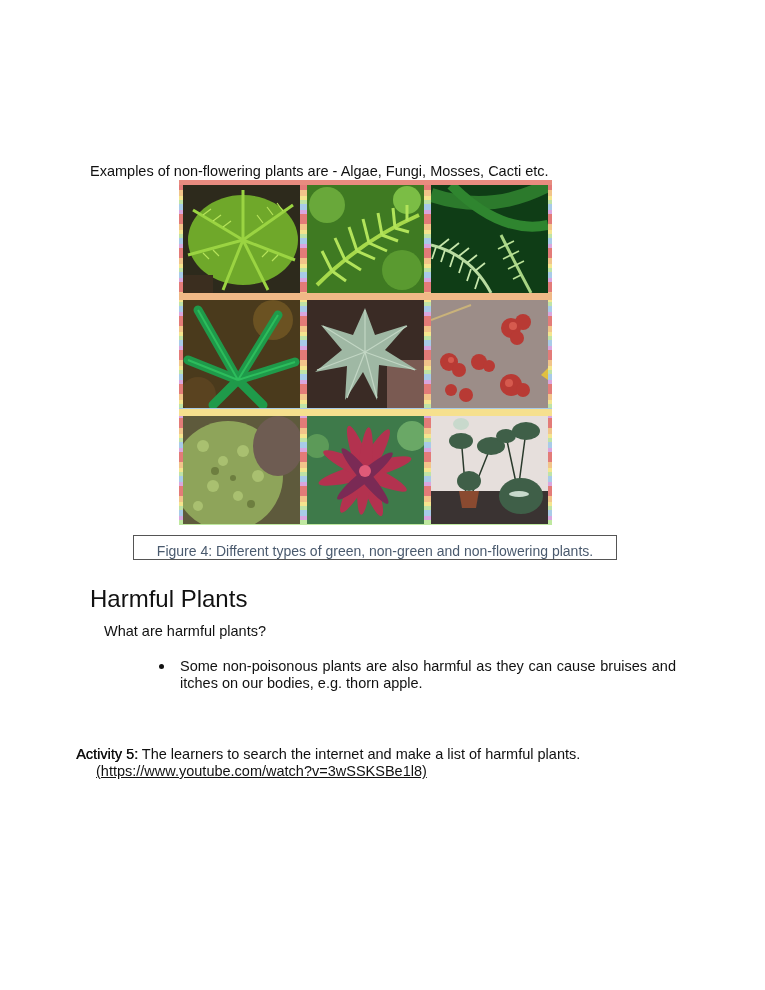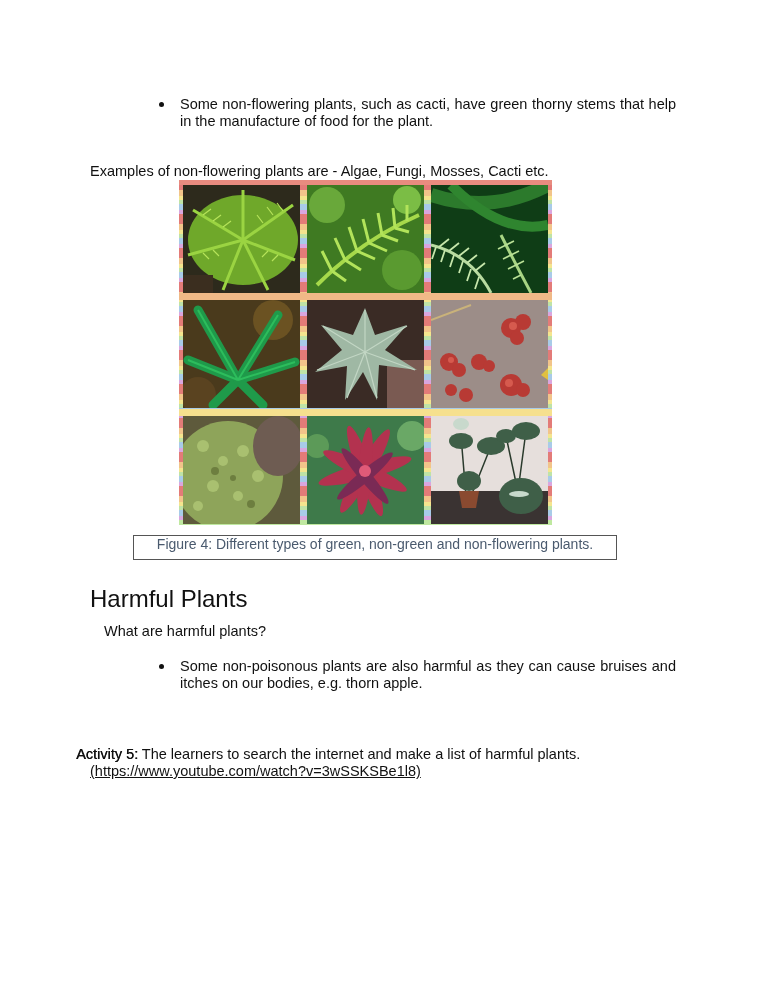--- a/index.html
+++ b/index.html
@@ -24,36 +24,35 @@
     }
     #collage .frame-top { position:absolute; left:0; top:0; width:100%; height:5px; background:#e88b7f; }
     #collage .frame-bottom { position:absolute; left:0; bottom:0; width:100%; height:5px; background:#bfe8a0; }
     #collage .hsep { position:absolute; left:0; width:100%; height:7px; }
     #collage .tile { position: absolute; width: 117px; height: 108px; overflow: hidden; }
     .tile svg { width: 100%; height: 100%; display: block; }
     
     #caption-box {
       position: absolute; left: 133px; top: 535px; width: 484px; height: 25px;
       border: 1px solid #555; box-sizing: border-box;
-      display: flex; align-items: flex-start; justify-content: center;
+      display: flex; align-items: flex-end; justify-content: center;
       font-size: 14px; color: #4a5a6e;
     }
     #section-heading { position: absolute; left: 90px; top: 585px; font-size: 24px; color: #111; }
     #question { position: absolute; left: 104px; top: 623px; }
     #activity { position: absolute; left: 76px; top: 746px; }
     #activity .label { font-weight: normal; text-shadow: 0.4px 0 0 #111; }
-    #activity-link { position: absolute; left: 90px; top: 763px; color: #111; text-decoration: underline; }
+    #activity-link { position: absolute; left: 96px; top: 763px; color: #111; text-decoration: underline; }
   </style>
 </head>
 <body>
 
 <div class="page">
 
   <ul id="bullets-top" class="bullets text">
-    <li>Some non-flowering plants, such as cacti, have green thorny stems that help in the manufacture of food for the plant.</li>
   </ul>
 
   <div id="examples-line" class="text">Examples of non-flowering plants are - Algae, Fungi, Mosses, Cacti etc.</div>
 
   <div id="collage">
     <div class="frame-top"></div>
     <div class="hsep" style="top:113px;background:#f0b987;"></div>
     <div class="hsep" style="top:229px;background:#f6e08e;"></div>
     <div class="frame-bottom"></div>
 

